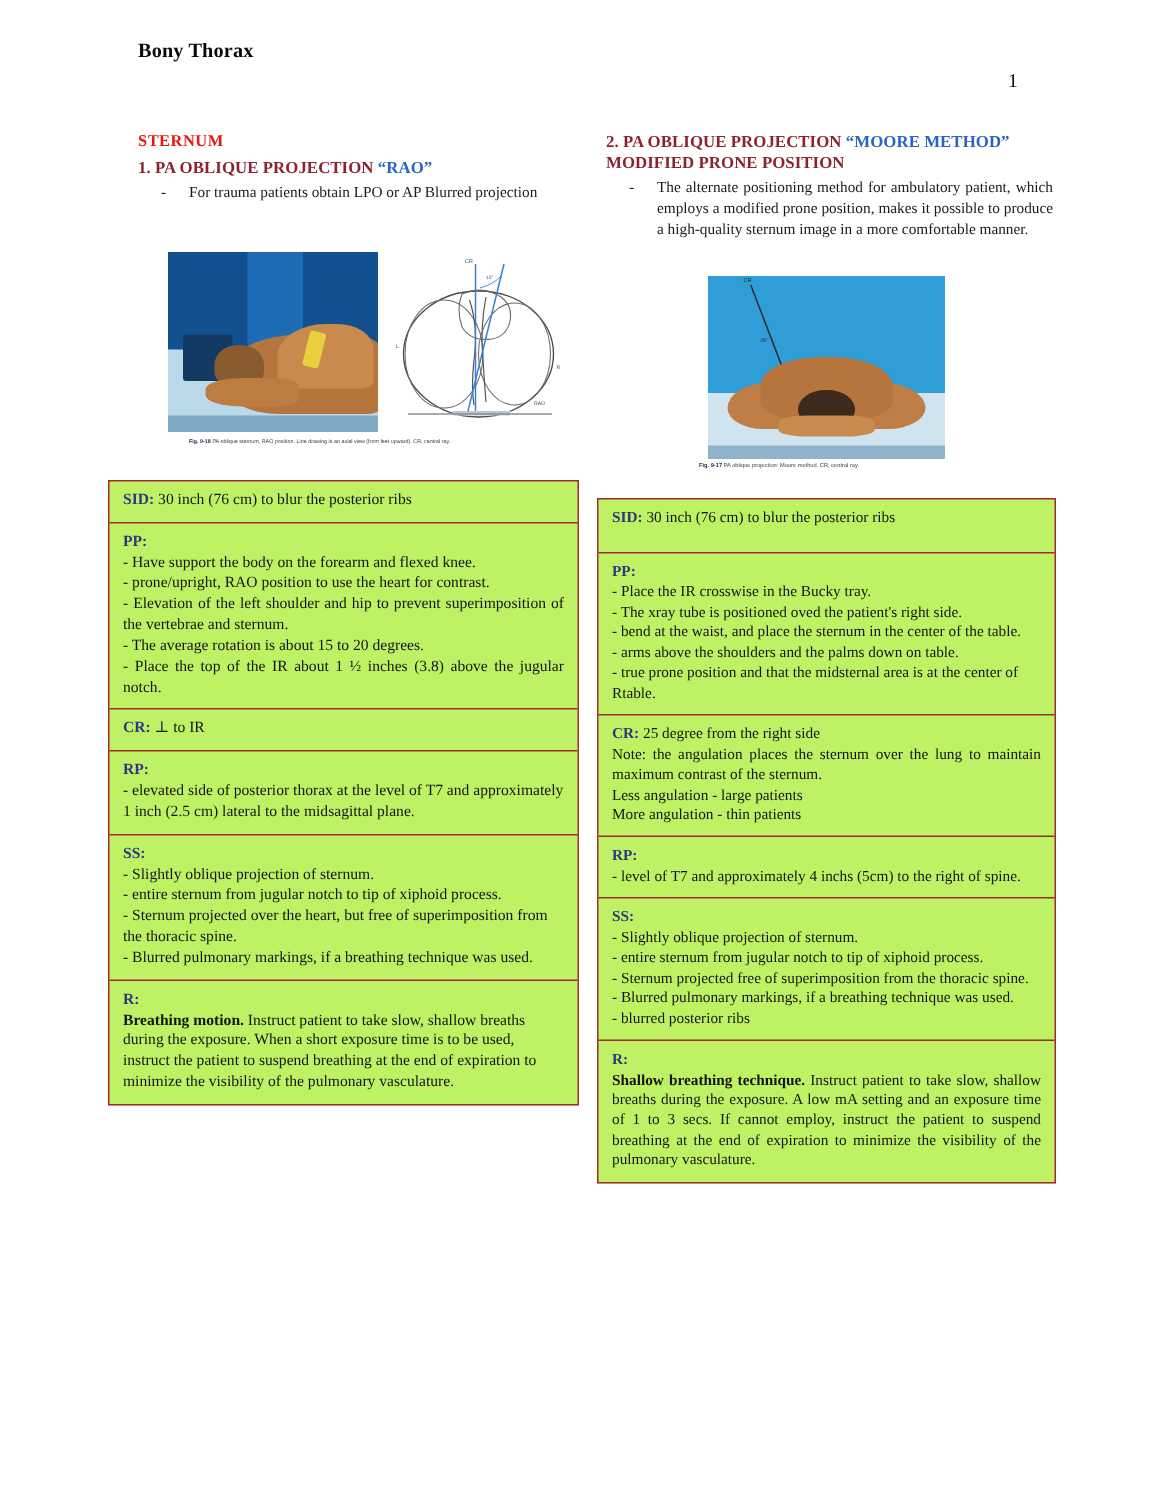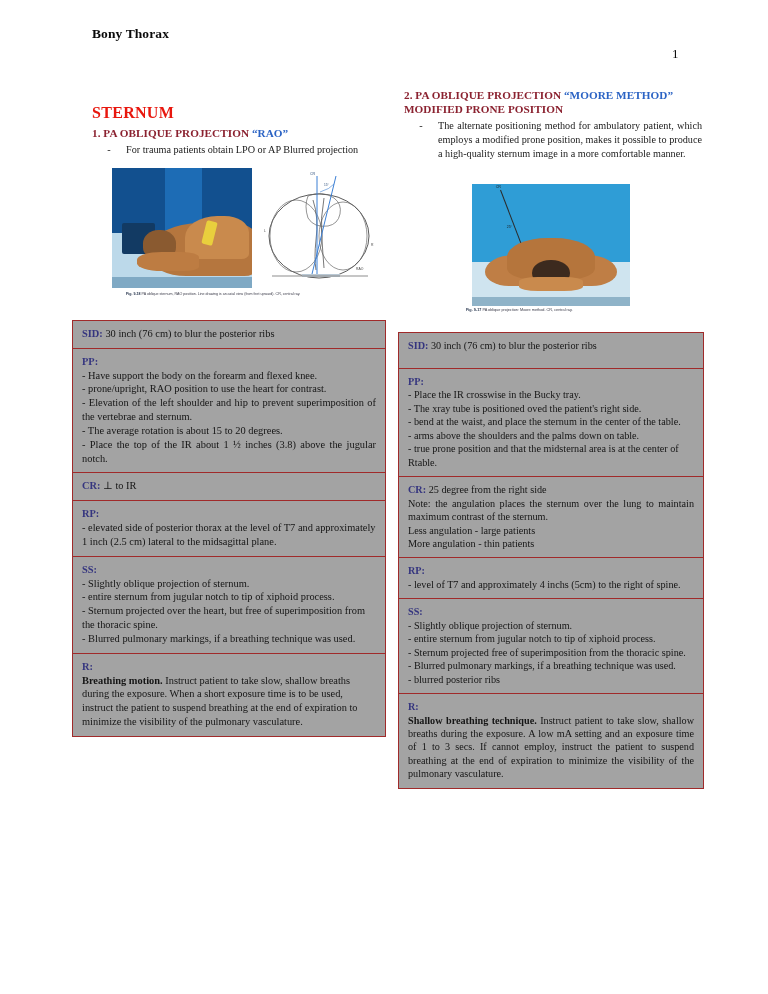--- a/index.html
+++ b/index.html
@@ -51,23 +51,23 @@
   .col-right {
     position: absolute;
     left: 400px;
     top: 88px;
     width: 298px;
   }
 
   .sternum-title {
     color: #e8170e;
     font-weight: bold;
-    font-size: 16px;
+    font-size: 11px;
     letter-spacing: 0.3px;
-    margin: 16px 0 4px 0;
+    margin: 0 0 4px 0;
     line-height: 1.15;
   }
 
   .proj-title {
     font-weight: bold;
     font-size: 11.2px;
     color: #8b2230;
     line-height: 1.25;
     margin: 0 0 3px 0;
     letter-spacing: 0.05px;
@@ -223,21 +223,21 @@
   }
 
   
   .draw svg { display:block; }
 
   
   .tbl {
     position: absolute;
     border: 1.6px solid #a02a2a;
     box-sizing: border-box;
-    background: #a3a3a3;
+    background: #bef264;
   }
   .tbl-left {
     left: 68px;
     top: 320px;
     width: 314px;
   }
   .tbl-right {
     left: 394px;
     top: 332px;
     width: 306px;

